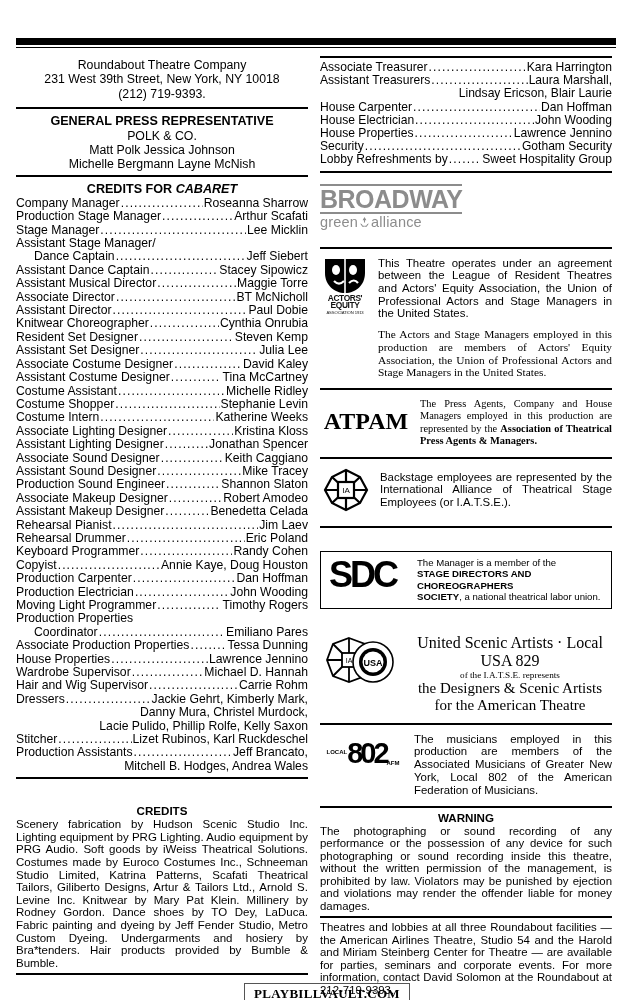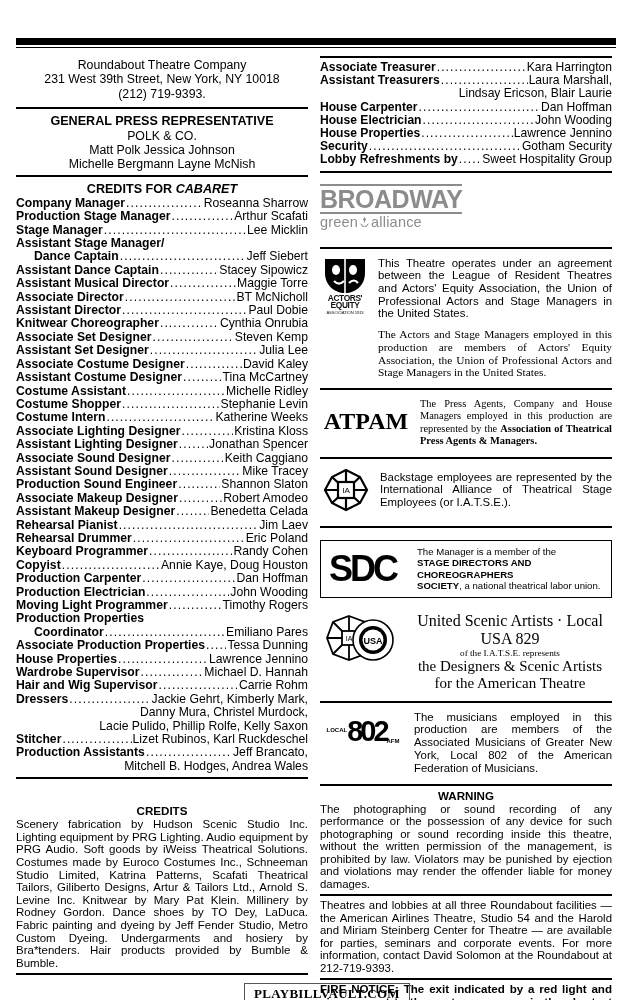--- a/index.html
+++ b/index.html
@@ -24,21 +24,21 @@
 
   .addr { text-align: center; font-size: 12.3px; line-height: 14.4px; padding: 4px 0 2px; }
 
   .head { text-align: center; font-weight: bold; font-size: 12.6px; line-height: 14.5px; padding-top: 2px; }
   .subhead { text-align: center; font-size: 12.3px; line-height: 14.2px; }
   .italic { font-style: italic; }
 
   
   .credits { font-size: 12.2px; line-height: 13.4px; }
   .crow { display: flex; align-items: baseline; width: 100%; white-space: nowrap; overflow: hidden; }
-  .crow .role { flex: 0 0 auto; font-weight: bold; }
+  .crow .role { flex: 0 0 auto; }
   .crow .dots {
     flex: 1 1 auto; overflow: hidden; margin: 0 1px;
     font-size: 12.2px; letter-spacing: 1.1px;
   }
   .crow .dots::before {
     content: "......................................................................................................";
     display: block; white-space: nowrap;
   }
   .crow .name { flex: 0 0 auto; }
   .crow-cont { text-align: right; }
@@ -67,21 +67,21 @@
   .aea-mask { width: 44px; height: 38px; margin: 0 auto; }
   .aea-cap { font-size: 8.4px; font-weight: bold; letter-spacing: -0.4px; color:#111; line-height: 8.5px; margin-top:-1px;}
   .aea-cap2 { font-size: 4.2px; letter-spacing: -0.1px; color:#111; line-height:5px; }
 
   .atpam-logo { flex: 0 0 92px; font-family: "Liberation Serif", serif; font-weight: bold;
                 font-size: 24px; letter-spacing: 0px; text-align:center; padding-top: 10px;}
   .atpam-text { font-family: "Liberation Serif", serif; font-size: 10.4px; line-height: 12.4px; text-align: justify; }
 
   .iatse-logo { flex: 0 0 52px; text-align:center; }
 
-  .sdc-box { border: 1px solid #000; display: flex; align-items: center; gap: 10px; padding: 5px 8px; margin: 12px 0; }
+  .sdc-box { border: 1px solid #000; display: flex; gap: 10px; padding: 5px 8px; margin: 23px 0; }
   .sdc-logo { flex: 0 0 78px; font-weight: bold; font-size: 36px; letter-spacing: -3px;
               font-family: "Liberation Sans", sans-serif; line-height: 36px; }
   .sdc-text { font-size: 9.6px; line-height: 11.6px; }
 
   .usa-logo { flex: 0 0 80px; text-align:center; }
   .usa-text { font-family: "Liberation Serif", serif; text-align: center; line-height: 1.12; }
   .usa-l1 { font-size: 16px; }
   .usa-l2 { font-size: 9.2px; }
   .usa-l3 { font-size: 15px; }
   .usa-l4 { font-size: 15px; }
@@ -180,21 +180,21 @@
             <span class="role">Assistant Director</span>
             <span class="dots"></span>
             <span class="name">Paul Dobie</span>
           </div>
           <div class="crow">
             <span class="role">Knitwear Choreographer</span>
             <span class="dots"></span>
             <span class="name">Cynthia Onrubia</span>
           </div>
           <div class="crow">
-            <span class="role">Associate Set Designer</span>
+            <span class="role">Resident Set Designer</span>
             <span class="dots"></span>
             <span class="name">Steven Kemp</span>
           </div>
           <div class="crow">
             <span class="role">Assistant Set Designer</span>
             <span class="dots"></span>
             <span class="name">Julia Lee</span>
           </div>
           <div class="crow">
             <span class="role">Associate Costume Designer</span>

